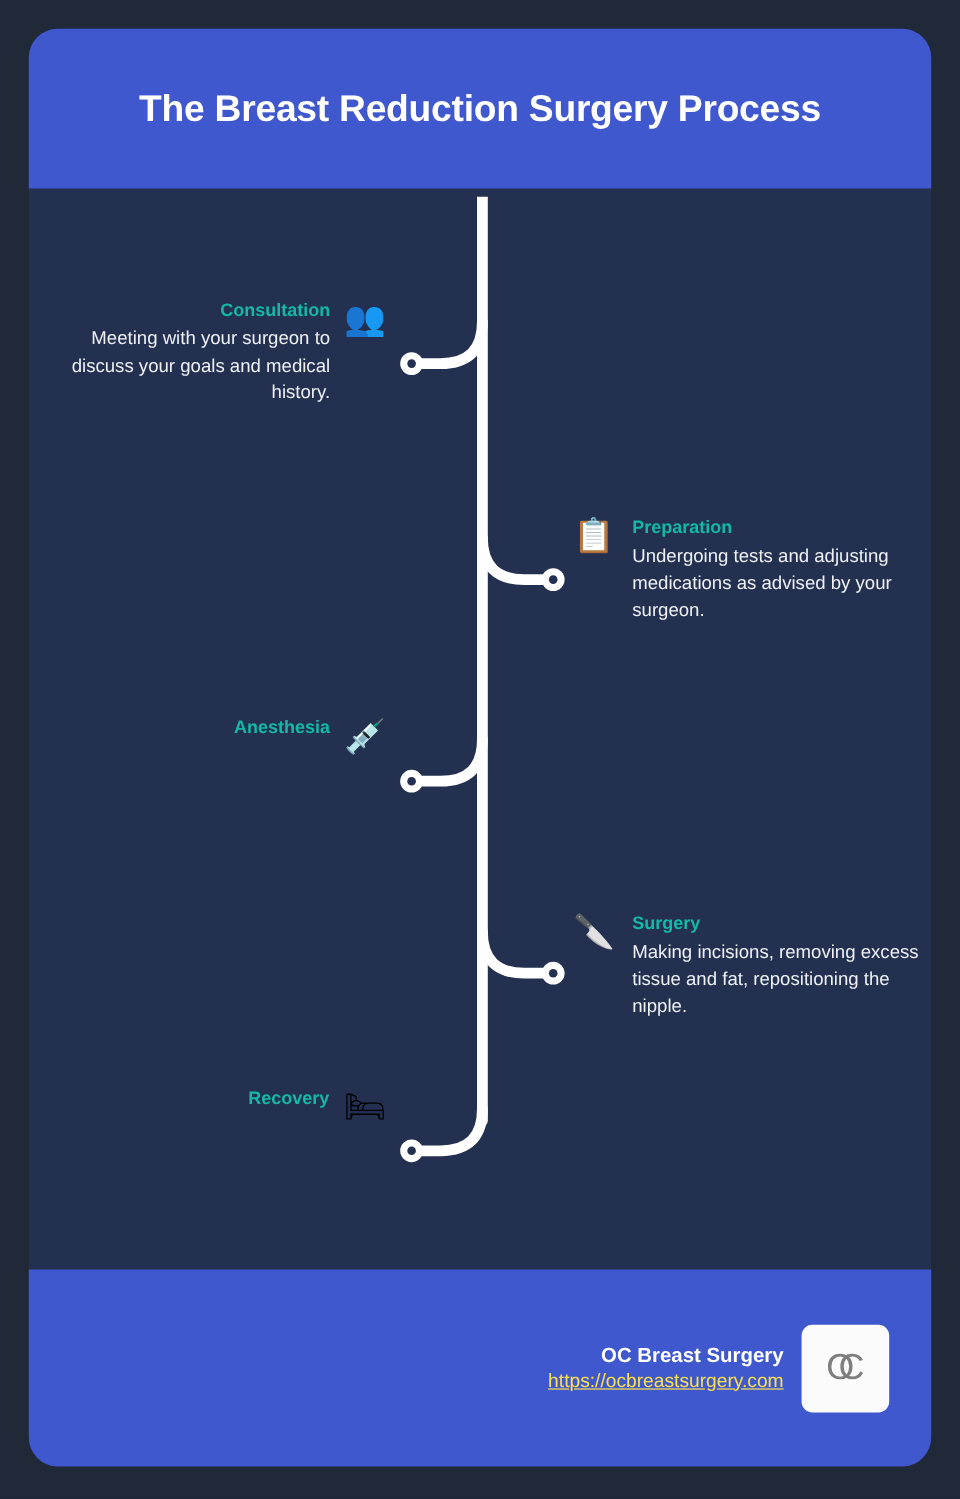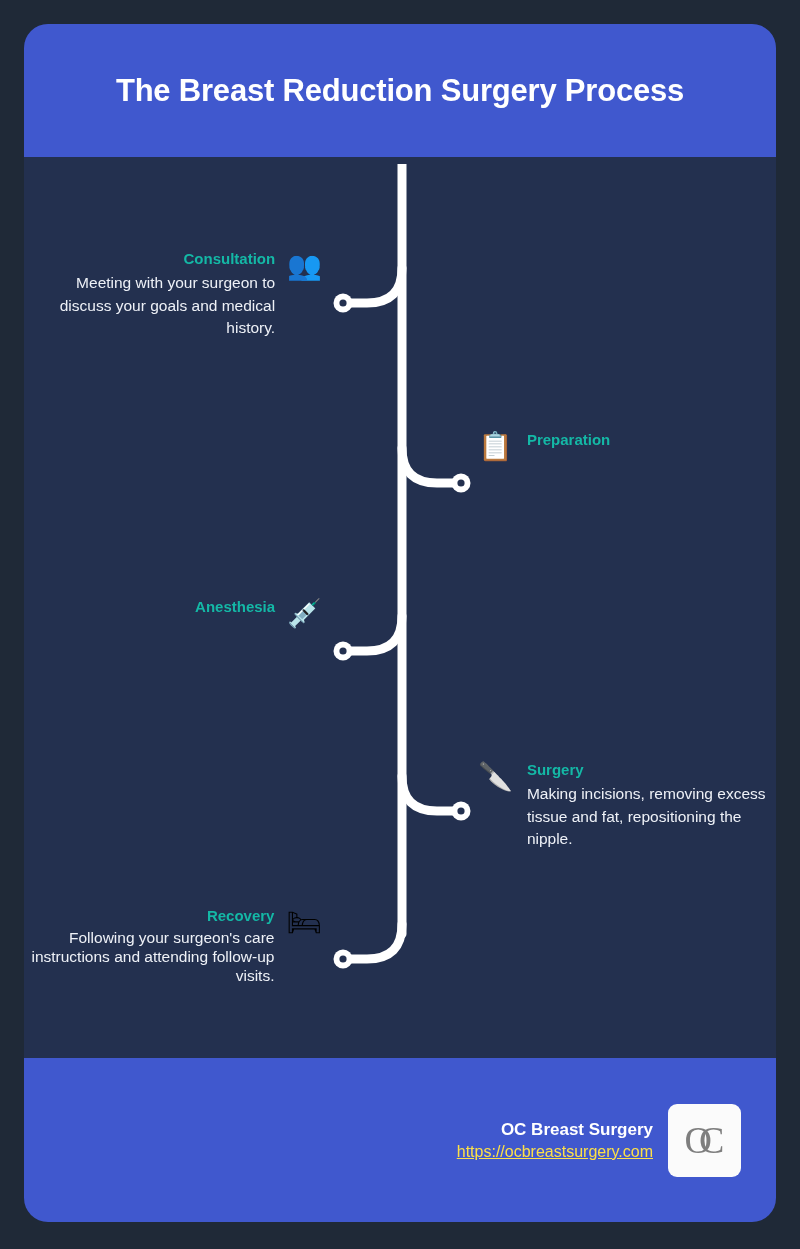--- a/index.html
+++ b/index.html
@@ -102,22 +102,22 @@
     text-decoration:underline;
   }
   #footer-logo {
     width:73px; height:73px;
     background:#fbfbfb;
     border-radius:9px;
     display:flex; align-items:center; justify-content:center;
     flex:0 0 auto;
   }
   #footer-logo-mark {
-    font-family:Liberation Serif, serif;
-    font-size:38px;
+    font-family:Liberation Sans, sans-serif;
+    font-size:30px;
     color:#7e7e7e;
     letter-spacing:-13px;
     padding-right:13px;
     line-height:1;
   }
 </style>
 </head>
 <body>
 
 <div id="page">
@@ -165,20 +165,21 @@
           <div class="step-desc">Meeting with your surgeon to discuss your goals and medical history.</div>
         </div>
       </div>
     </div>
 
     <div class="step right" style="left:454px; top:407px; width:290px;">
       <div class="step-row">
         <span class="step-emoji">📋</span>
         <div class="step-text">
           <div class="step-title">Preparation</div>
+          <div class="step-desc">Undergoing tests and adjusting medications as advised by your surgeon.</div>
         </div>
       </div>
     </div>
 
     <div class="step left" style="left:-6px; top:574px; width:304px;">
       <div class="step-row">
         <span class="step-emoji">💉</span>
         <div class="step-text" style="width:266px;">
           <div class="step-title">Anesthesia</div>
         </div>
@@ -193,21 +194,20 @@
           <div class="step-desc">Making incisions, removing excess tissue and fat, repositioning the nipple.</div>
         </div>
       </div>
     </div>
 
     <div class="step left tight" style="left:6px; top:883px; width:292px;">
       <div class="step-row">
         <span class="step-emoji">🛏</span>
         <div class="step-text" style="width:254px;">
           <div class="step-title">Recovery</div>
-          <div class="step-desc">Following your surgeon's care instructions and attending follow-up visits.</div>
         </div>
       </div>
     </div>
 
     <div id="footer">
       <div id="footer-text">
         <div id="footer-brand">OC Breast Surgery</div>
         <div id="footer-url">https://ocbreastsurgery.com</div>
       </div>
       <div id="footer-logo">

